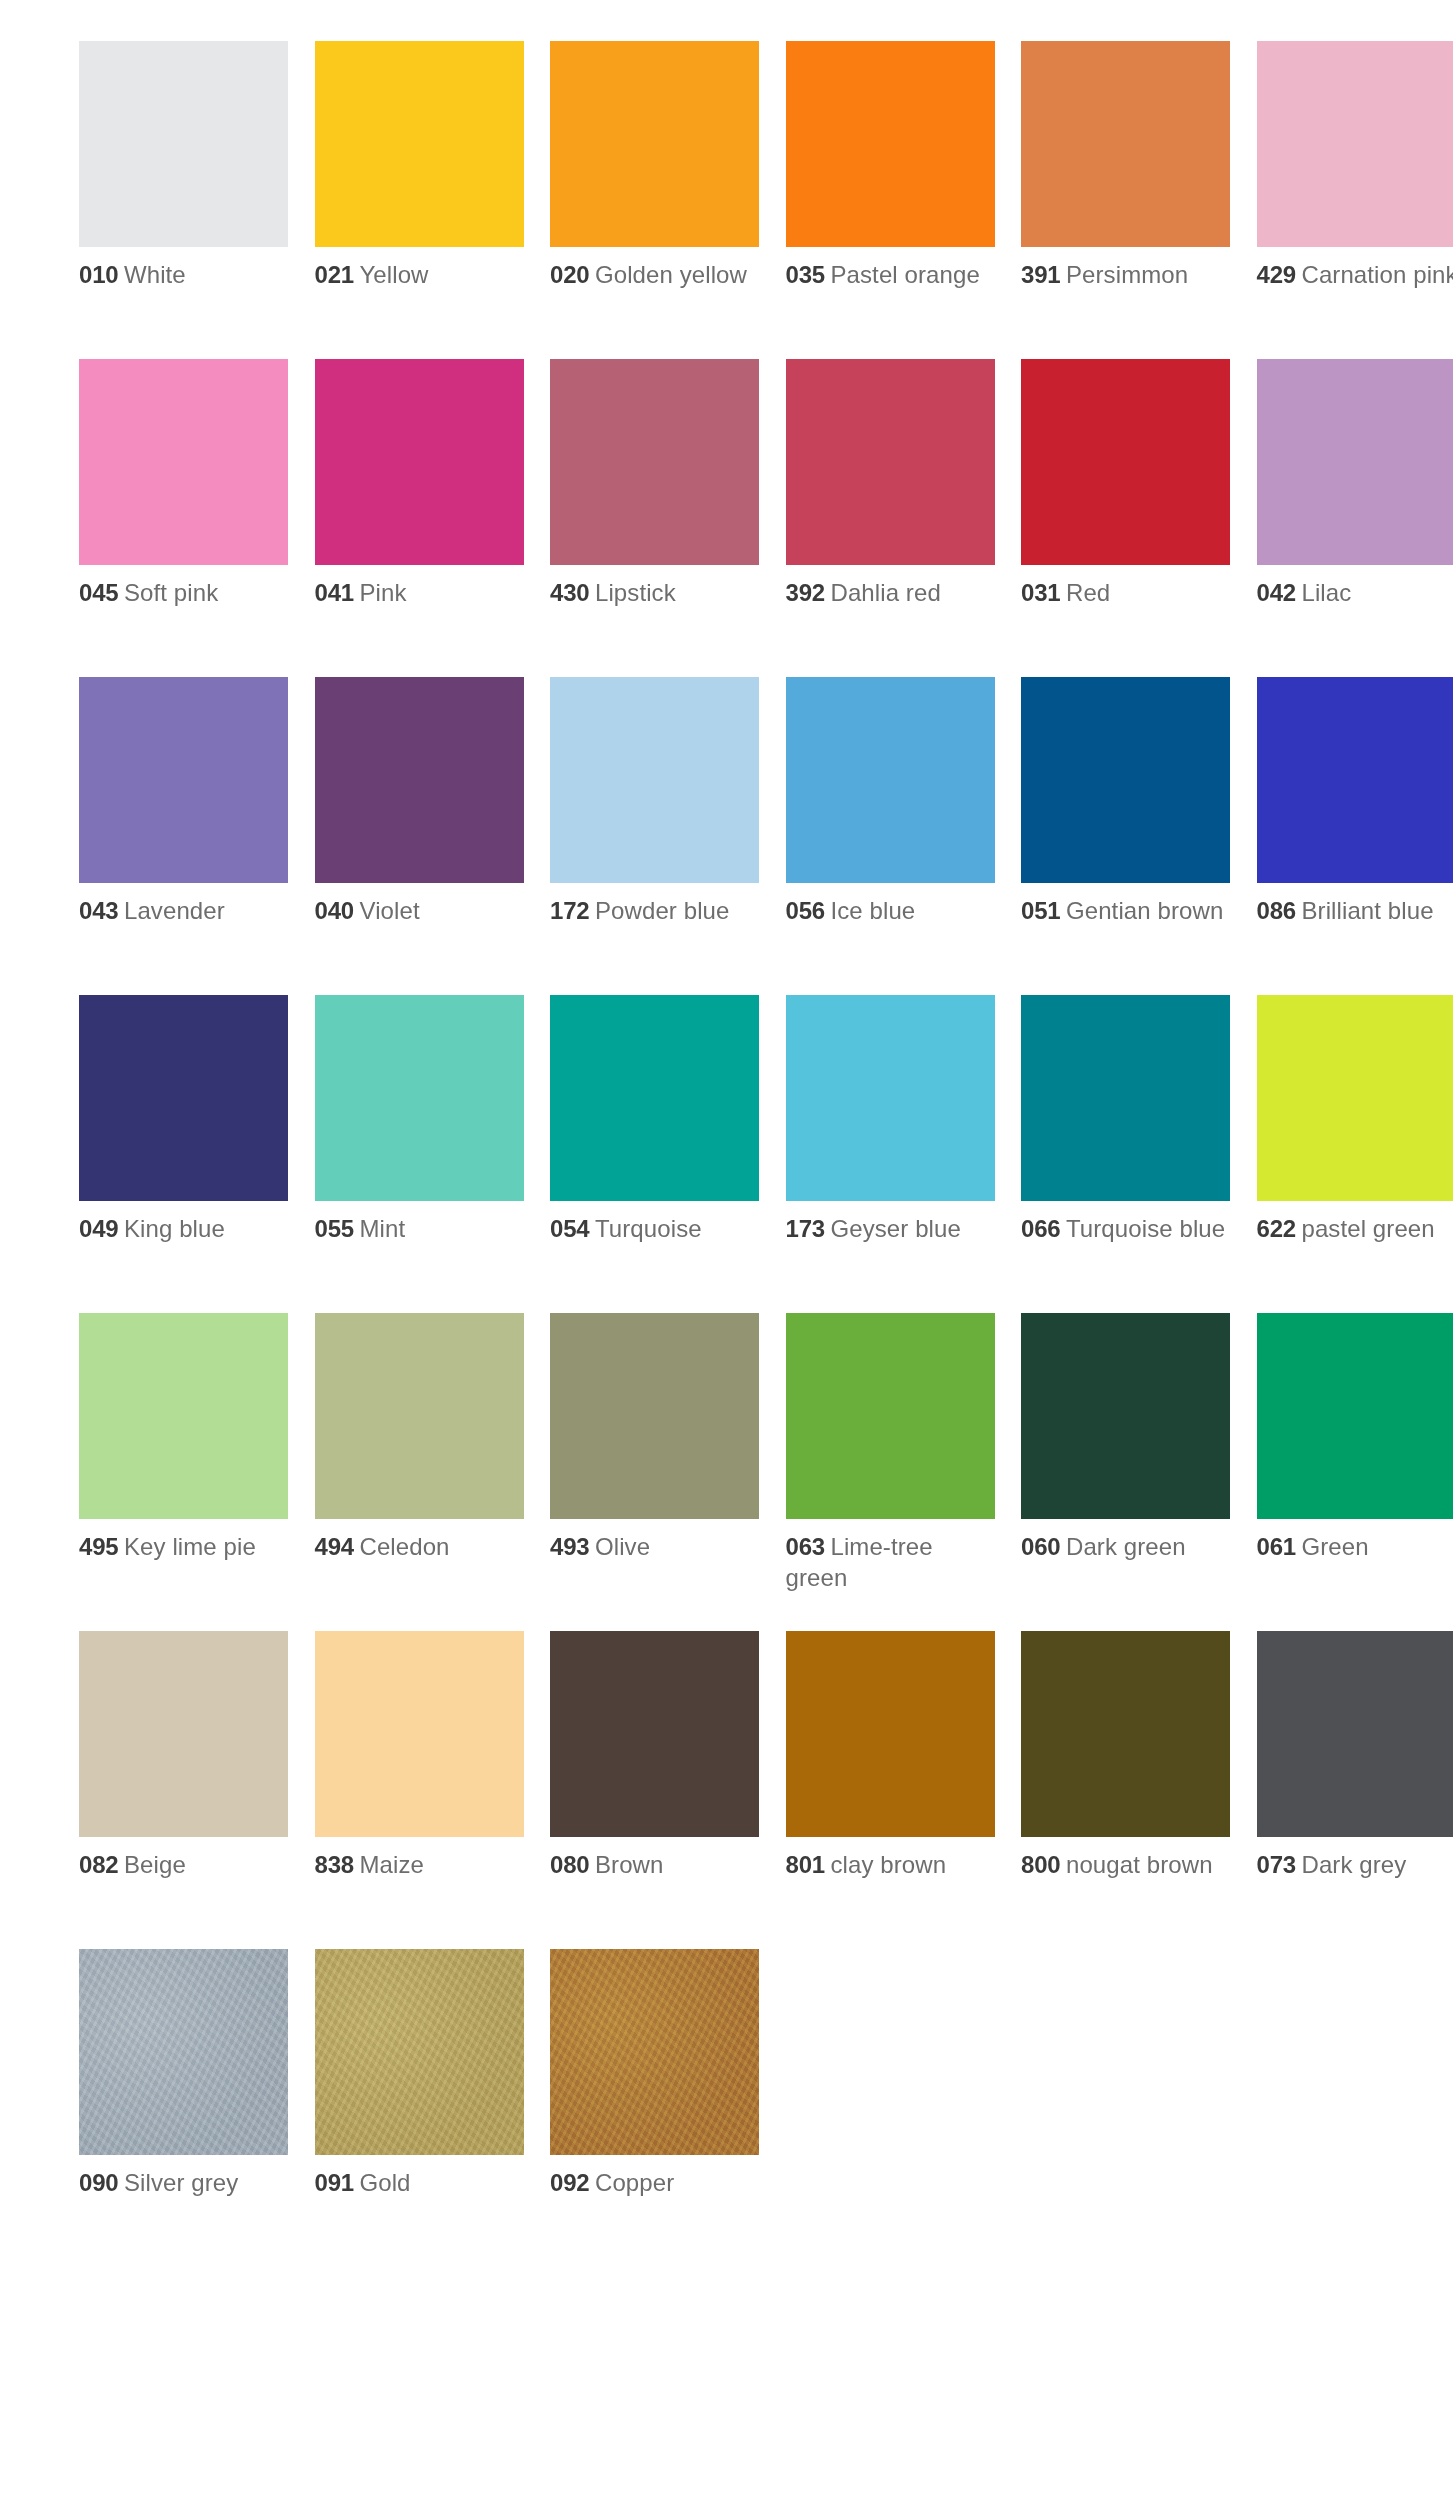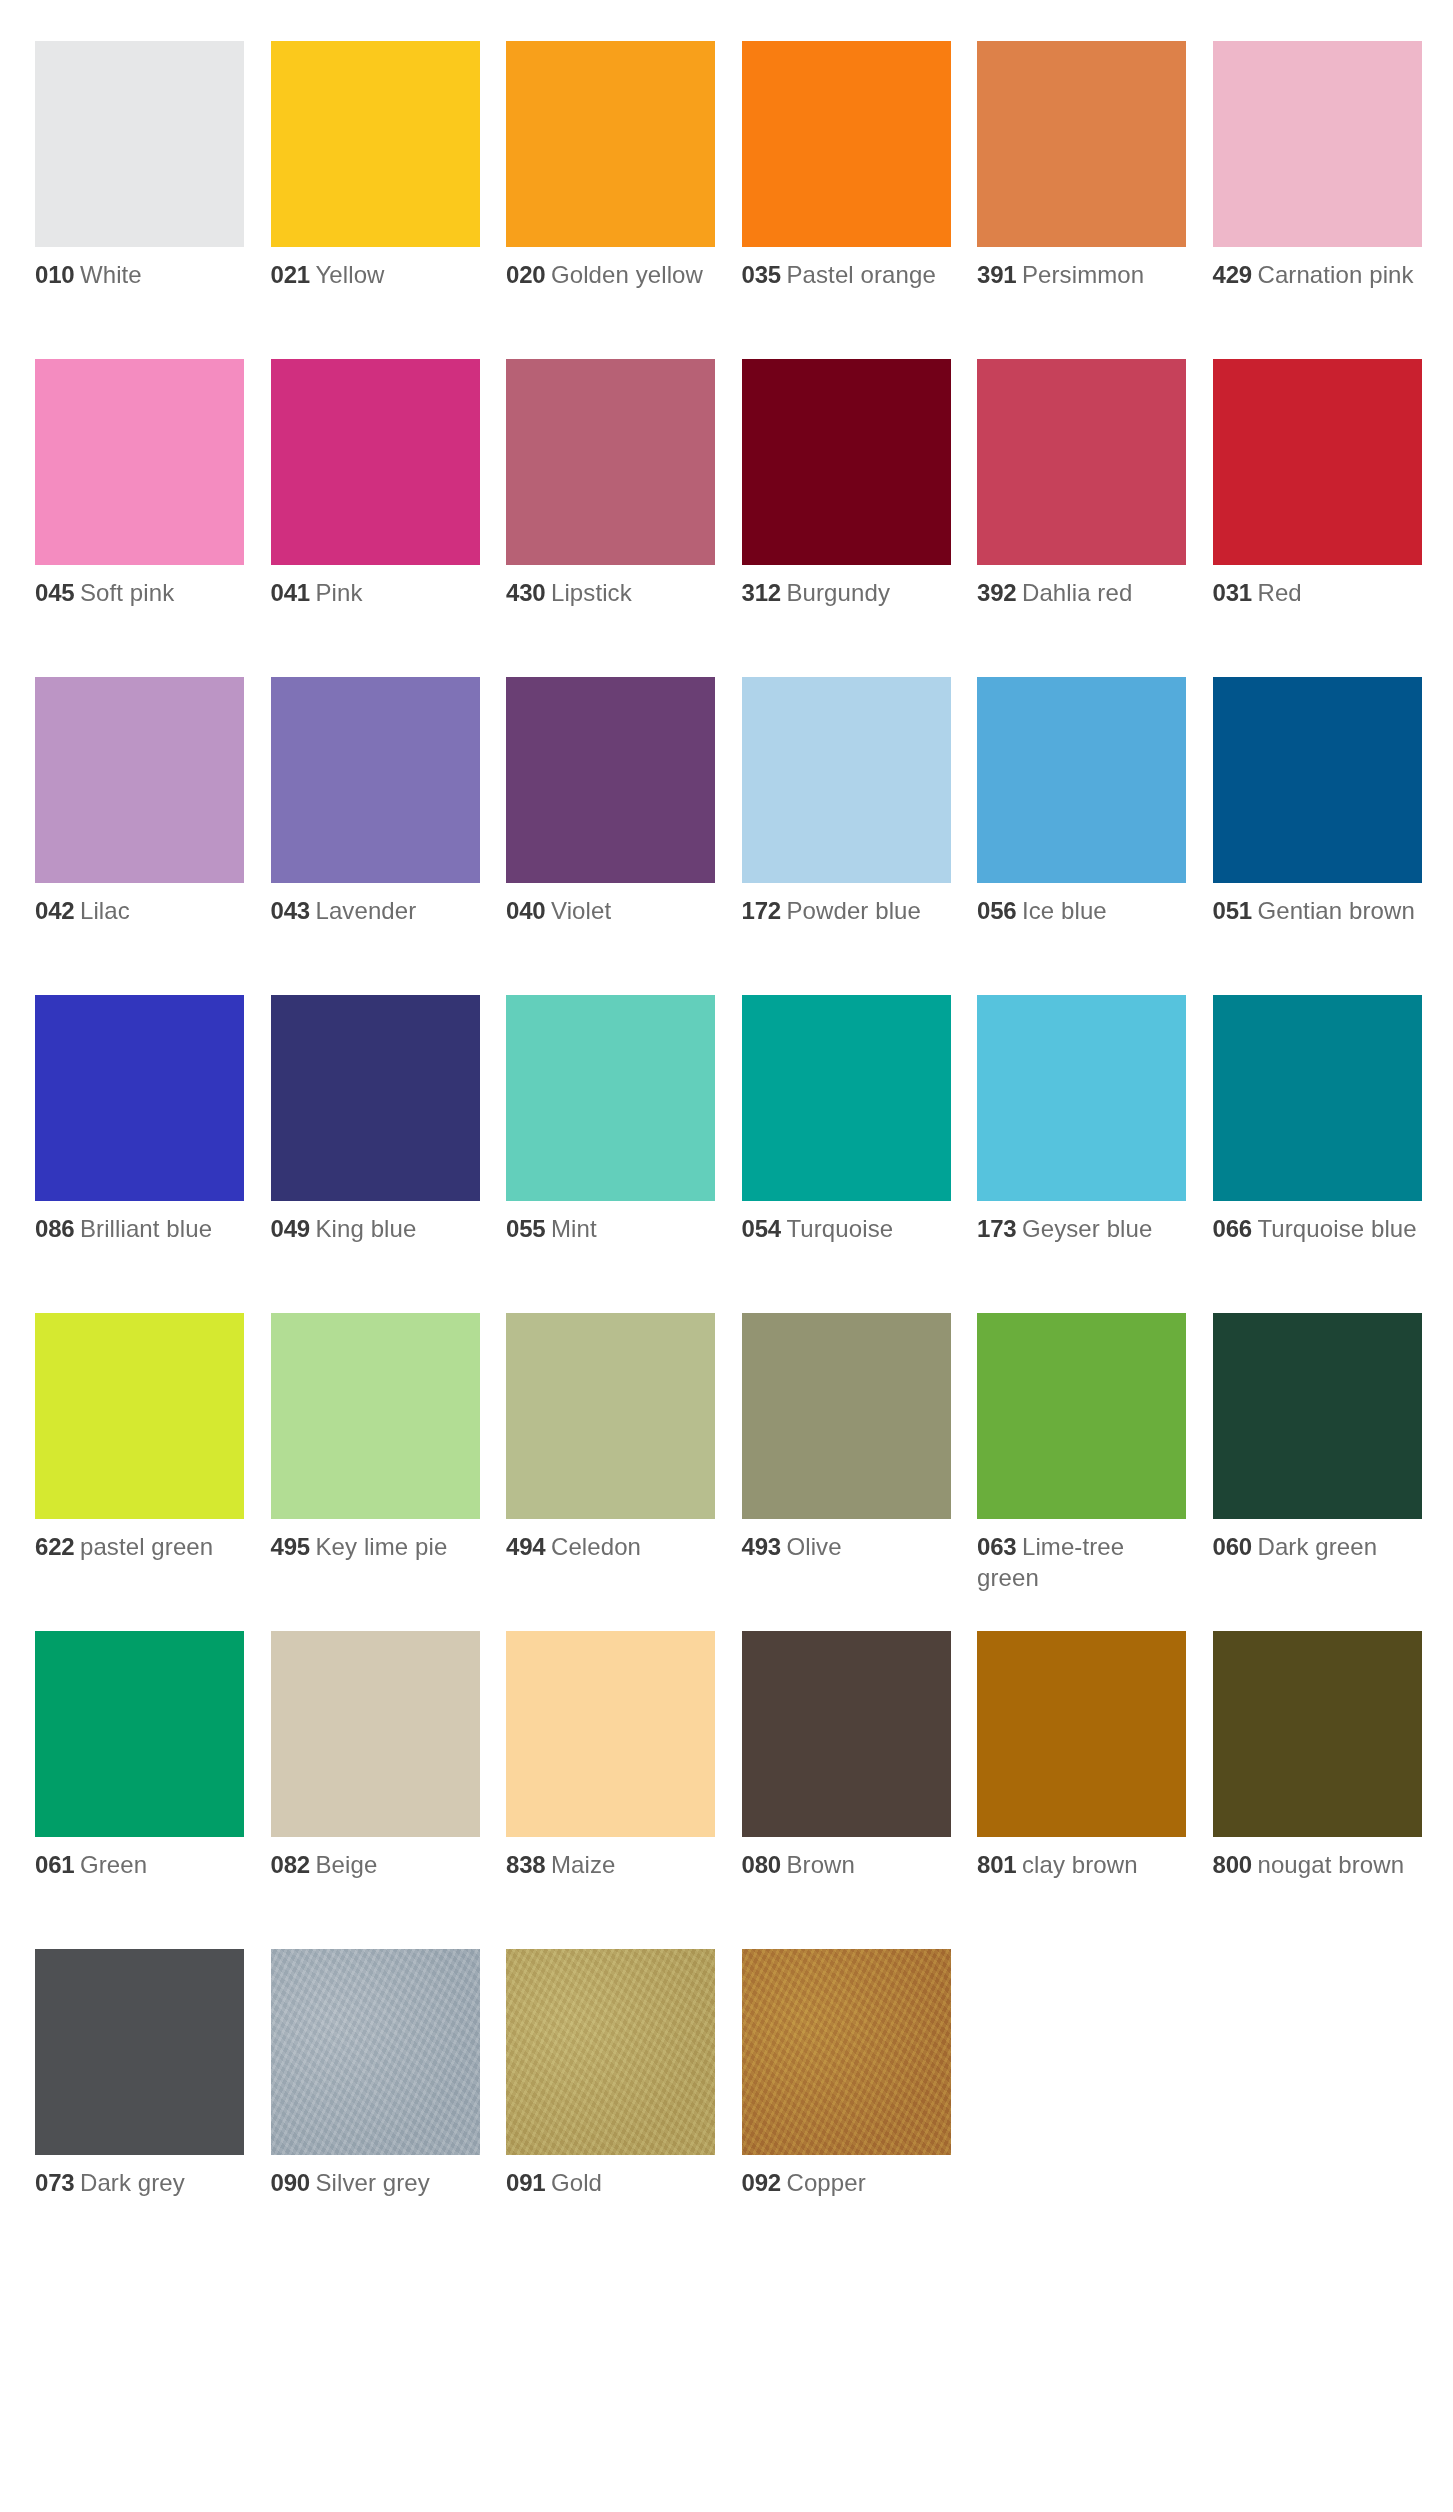--- a/index.html
+++ b/index.html
@@ -30,20 +30,21 @@
     column-gap: 26.5px;
     row-gap: 0;
     grid-auto-rows: 318px;
     align-content: start;
   }
 
   .swatch-cell {
     position: relative;
     width: 209px;
     height: 284px;
+    margin-left: 44px;
   }
 
   .swatch-chip {
     width: 209px;
     height: 206px;
     display: block;
     background-clip: padding-box;
   }
 
   
@@ -121,24 +122,20 @@
       </div>
       <div class="swatch-cell">
         <div class="swatch-chip" style="background-color: rgb(208, 47, 127);"></div>
         <div class="swatch-caption"><span class="swatch-code">041</span><span class="swatch-name">Pink</span></div>
       </div>
       <div class="swatch-cell">
         <div class="swatch-chip" style="background-color: rgb(183, 97, 117);"></div>
         <div class="swatch-caption"><span class="swatch-code">430</span><span class="swatch-name">Lipstick</span></div>
       </div>
       <div class="swatch-cell">
-        <div class="swatch-chip" style="background-color: rgb(114, 0, 24);"></div>
-        <div class="swatch-caption"><span class="swatch-code">312</span><span class="swatch-name">Burgundy</span></div>
-      </div>
-      <div class="swatch-cell">
         <div class="swatch-chip" style="background-color: rgb(198, 65, 90);"></div>
         <div class="swatch-caption"><span class="swatch-code">392</span><span class="swatch-name">Dahlia red</span></div>
       </div>
       <div class="swatch-cell">
         <div class="swatch-chip" style="background-color: rgb(201, 32, 47);"></div>
         <div class="swatch-caption"><span class="swatch-code">031</span><span class="swatch-name">Red</span></div>
       </div>
       <div class="swatch-cell">
         <div class="swatch-chip" style="background-color: rgb(188, 149, 197);"></div>
         <div class="swatch-caption"><span class="swatch-code">042</span><span class="swatch-name">Lilac</span></div>

